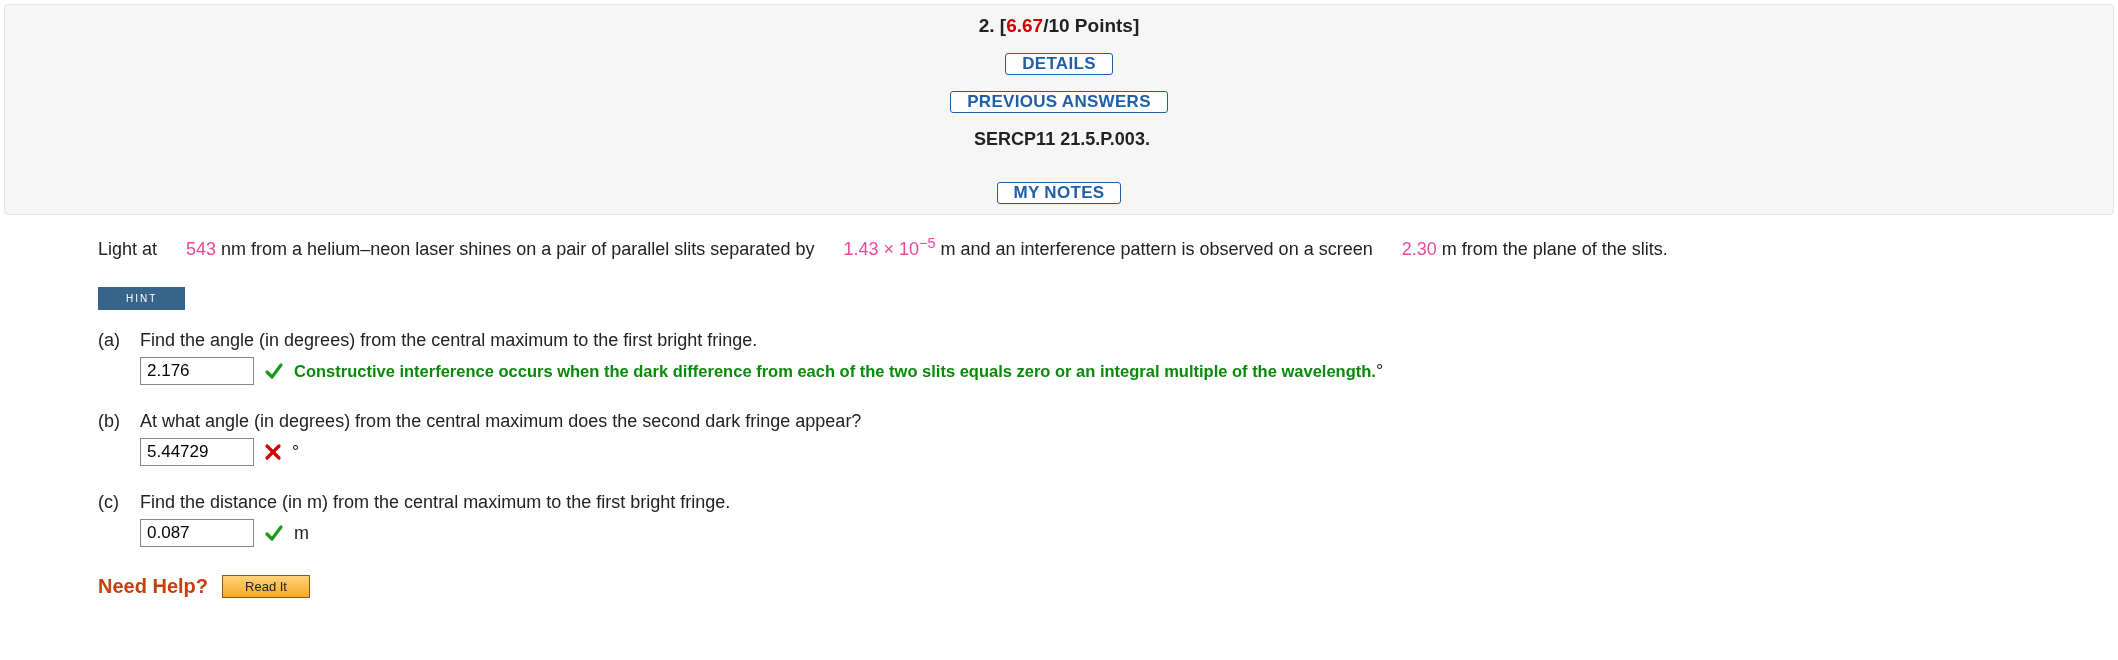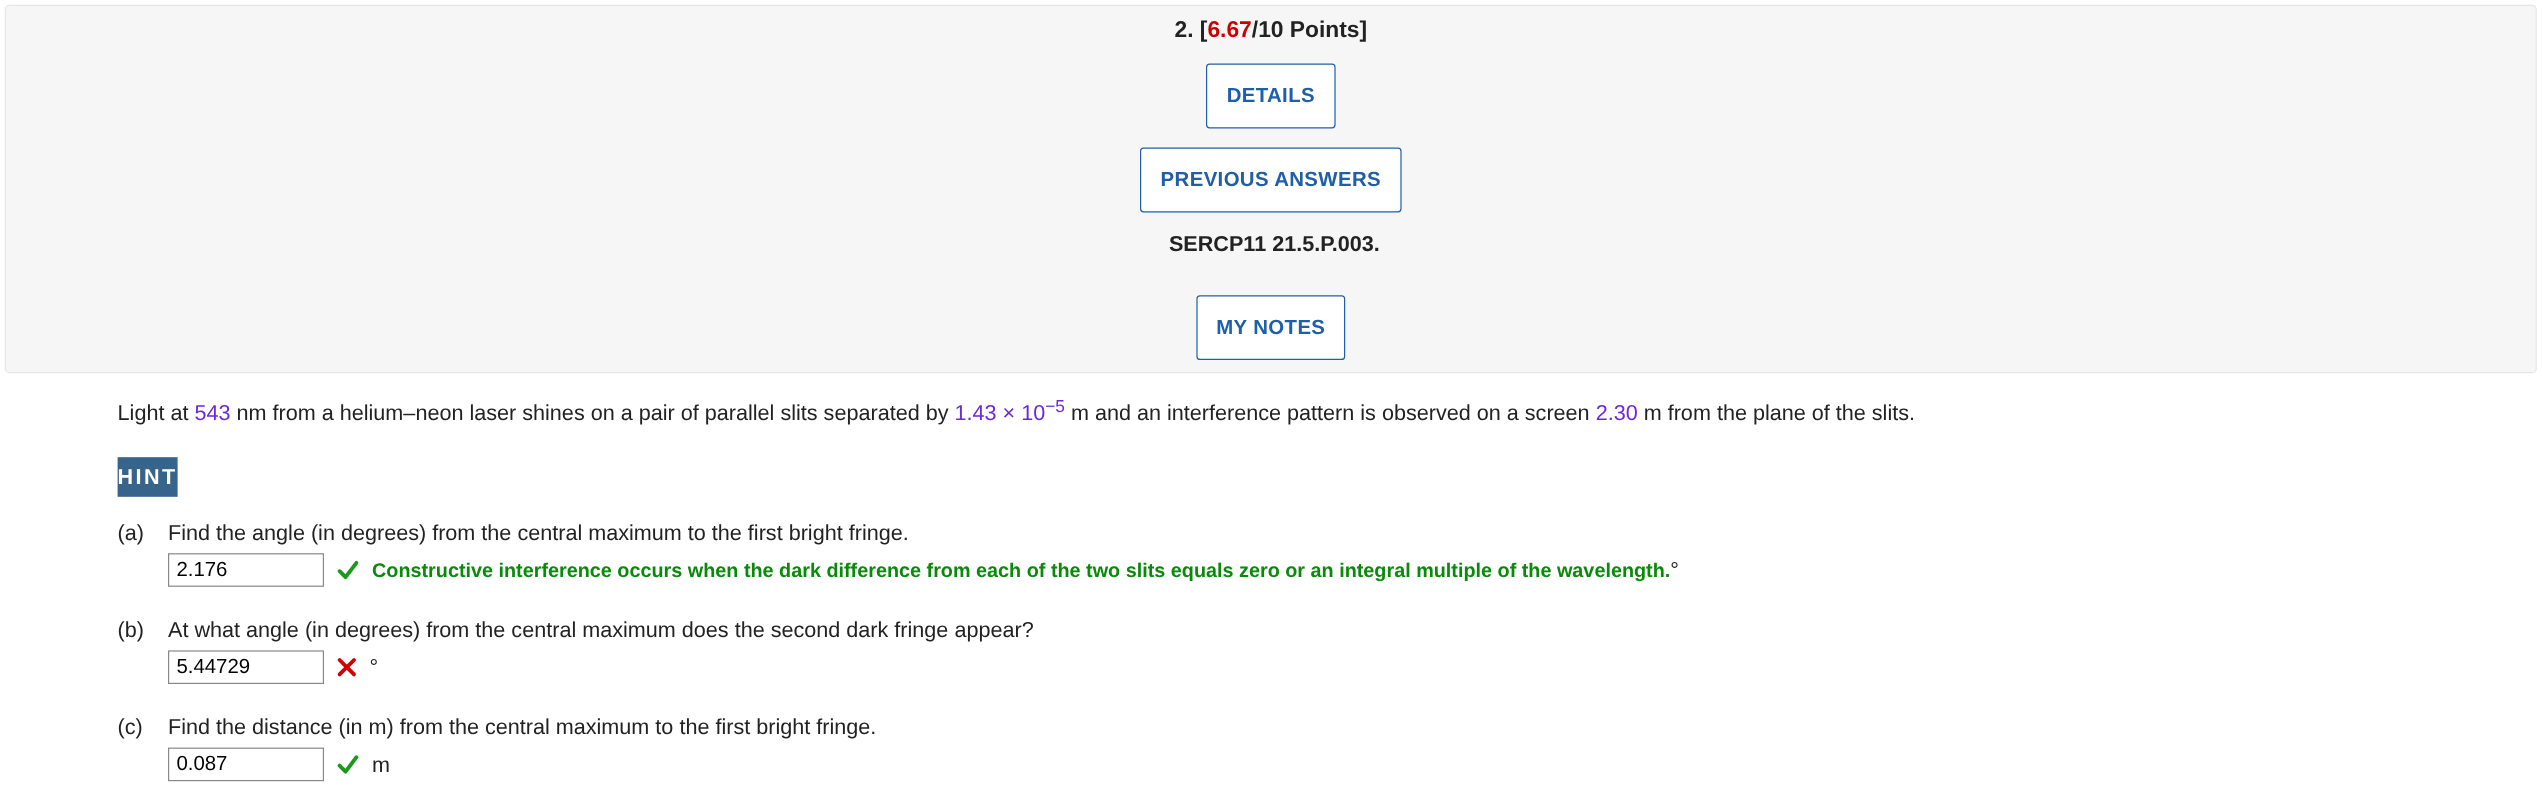--- a/index.html
+++ b/index.html
@@ -25,50 +25,50 @@
   .points {
     font-weight: bold;
     font-size: 19px;
   }
   .points .score { color: #c00; }
   .hdr-btn {
     border: 1.5px solid #1f5fa8;
     background: #fff;
     color: #1f5fa8;
     font-weight: 600;
-    padding: 16px 16px;
+    padding: 0 16px;
     font-size: 17px;
     border-radius: 3px;
     cursor: pointer;
     letter-spacing: 0.3px;
   }
   .assignment-id {
     font-weight: bold;
     font-size: 18px;
     color: #222;
     margin-left: 6px;
   }
   .spacer { flex: 1; }
   .content {
     padding: 0 0 0 98px;
   }
   .prompt {
     font-size: 18px;
     line-height: 1.4;
     margin-bottom: 24px;
   }
-  .rednum { color: #6d28d9; }
+  .rednum { color: #ec4899; margin-left: 24px; }
   sup { font-size: 0.8em; }
   .hint-btn {
     background: #36648b;
     color: #fff;
-    font-weight: bold;
-    font-size: 18px;
+    font-weight: normal;
+    font-size: 10px;
     letter-spacing: 2px;
-    padding: 6px 0;
+    padding: 6px 28px;
     border: none;
     cursor: pointer;
     margin-bottom: 20px;
     display: inline-block;
   }
   .part {
     margin-bottom: 26px;
     font-size: 18px;
   }
   .part-row {
@@ -81,21 +81,21 @@
   .answer-row {
     display: flex;
     align-items: center;
     gap: 10px;
     margin-left: 42px;
   }
   .answer-input {
     border: 1px solid #888;
     font-size: 17px;
     padding: 3px 6px;
-    width: 130px;
+    width: 114px;
     font-family: inherit;
   }
   .check-icon svg, .x-icon svg { display: block; }
   .feedback-text {
     color: #0a8a0a;
     font-weight: bold;
     font-size: 16.5px;
   }
   .unit { font-size: 18px; }
   .need-help {

